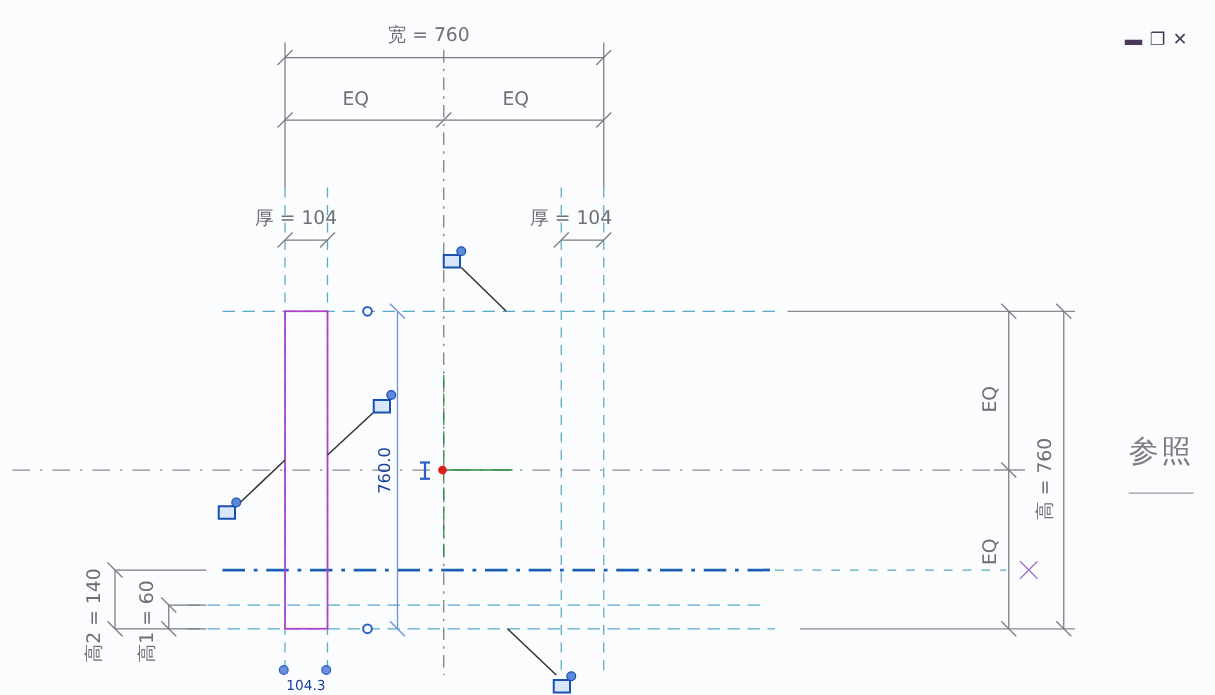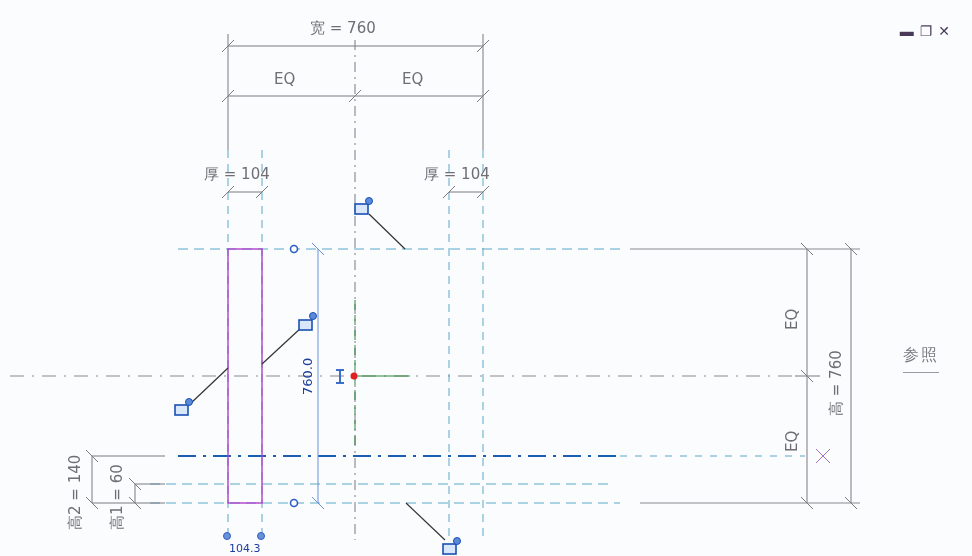--- a/index.html
+++ b/index.html
@@ -5,22 +5,22 @@
   html, body { margin: 0; padding: 0; background: #fbfcfe; }
   #canvas {
     position: relative; width: 972px; height: 556px; overflow: hidden;
     background: #fbfcfe; font-family: "Liberation Sans", "DejaVu Sans", sans-serif;
   }
   svg { position: absolute; left: 0; top: 0; }
   .dimtext { fill: #6e6e74; font-size: 15px; font-family: "DejaVu Sans", sans-serif; }
   .bluetext { fill: #1d3f9a; font-size: 13px; font-family: "DejaVu Sans", sans-serif; }
   .wc { position: absolute; top: 24px; right: 22px; display: flex; gap: 6px; align-items: center; }
   .wc span { color: #4a3a5a; font-size: 14px; line-height: 14px; cursor: pointer; font-weight: bold; }
-  .ref-label { position: absolute; left: 903px; top: 345px; color: #7c7c82; font-size: 16px;
-               letter-spacing: 2px; border-bottom: 1px solid #9a9aa0; padding-bottom: 6px;
+  .ref-label { position: absolute; left: 903px; top: 345px; color: #7c7c82; font-size: 24px;
+               letter-spacing: 2px; border-bottom: 1px solid #9a9aa0; padding-bottom: 17px;
                font-family: "DejaVu Sans", sans-serif; }
 </style>
 </head>
 <body>
 
 <div id="canvas">
 
   <div class="wc">
     <span>▬</span>
     <span>❐</span>

